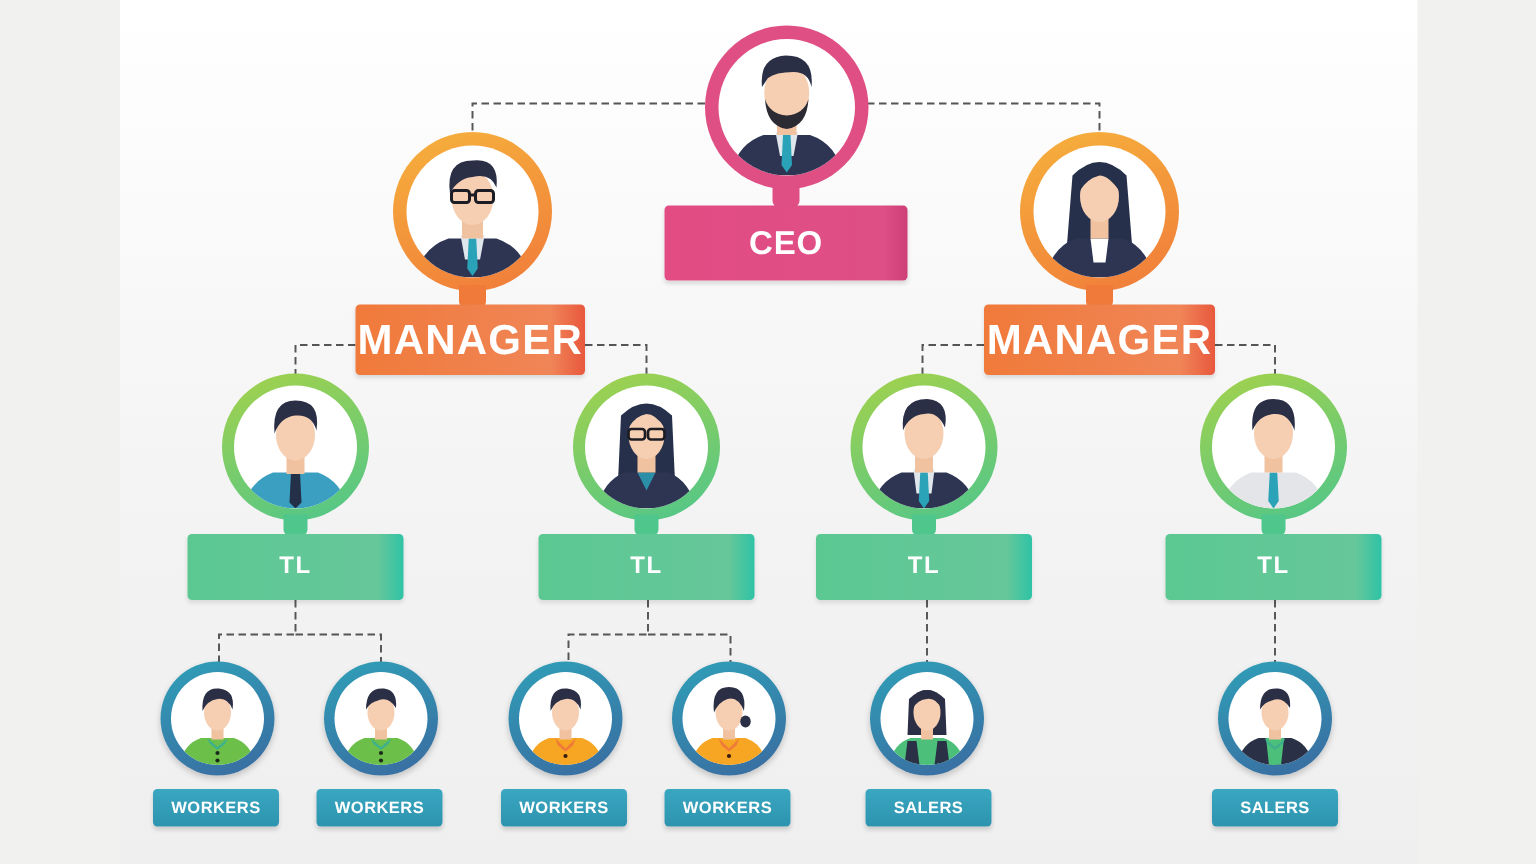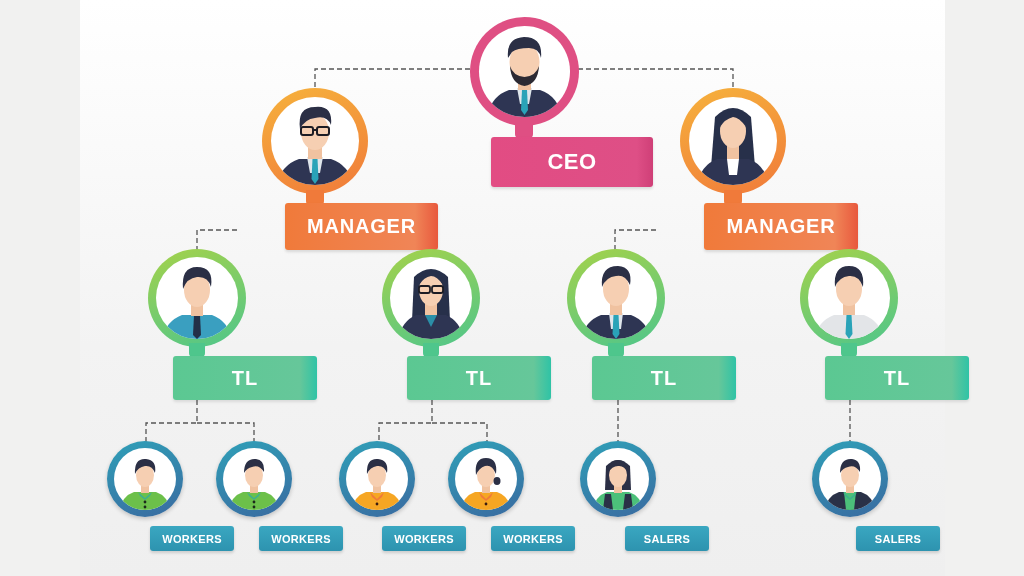--- a/index.html
+++ b/index.html
@@ -3,24 +3,24 @@
 <meta charset="utf-8">
 <style>
   html,body{margin:0;padding:0;}
   body{width:1024px;height:576px;background:#f1f1f0;position:relative;overflow:hidden;font-family:"Liberation Sans",sans-serif;}
   .canvas{position:absolute;left:80px;top:0;width:865px;height:576px;background:linear-gradient(#ffffff,#f3f3f3 60%,#efefef);}
   svg.lines{position:absolute;left:0;top:0;width:1024px;height:576px;}
   .node{position:absolute;}
   .ring{position:absolute;border-radius:50%;box-sizing:border-box;}
   .ring .inner{position:absolute;border-radius:50%;background:#fff;overflow:hidden;}
   .neck{position:absolute;}
-  .label{position:absolute;display:flex;align-items:center;justify-content:center;color:#fff;font-weight:bold;box-sizing:border-box;border-radius:3px;margin-left:48px;}
+  .label{position:absolute;display:flex;align-items:center;justify-content:center;color:#fff;font-weight:bold;box-sizing:border-box;border-radius:3px;}
   .lbl-ceo{background:linear-gradient(90deg,#e24c83,#de4f86 90%,#cf3f77);font-size:22px;letter-spacing:0.5px;box-shadow:0 2px 3px rgba(0,0,0,0.12);}
-  .lbl-mgr{background:linear-gradient(90deg,#f07a3a,#f08557 85%,#e8583d);font-size:20px;letter-spacing:0.8px;box-shadow:0 2px 3px rgba(0,0,0,0.12);}
-  .lbl-tl{background:linear-gradient(90deg,#5bc892,#66c79a 88%,#2fc3a6);font-size:20px;letter-spacing:1px;box-shadow:0 2px 3px rgba(0,0,0,0.10);}
+  .lbl-mgr{background:linear-gradient(90deg,#f07a3a,#f08557 85%,#e8583d);font-size:28px;letter-spacing:0.8px;box-shadow:0 2px 3px rgba(0,0,0,0.12);}
+  .lbl-tl{background:linear-gradient(90deg,#5bc892,#66c79a 88%,#2fc3a6);font-size:16px;letter-spacing:1px;box-shadow:0 2px 3px rgba(0,0,0,0.10);}
   .lbl-wk{background:linear-gradient(180deg,#3aa7c1,#2d93af);font-size:11px;font-weight:bold;letter-spacing:0.3px;box-shadow:0 2px 3px rgba(0,0,0,0.15);}
   .ring-ceo{background:#df4f83;}
   .ring-mgr{background:linear-gradient(160deg,#f6b23c,#f07a3a);}
   .ring-tl{background:linear-gradient(160deg,#a5d24a,#4ec68c);}
   .ring-wk{background:linear-gradient(160deg,#2fa0b8,#3a6aa0);box-shadow:0 2px 4px rgba(0,0,0,0.2);}
 </style>
 </head>
 <body>
 
 <div class="canvas"></div>

